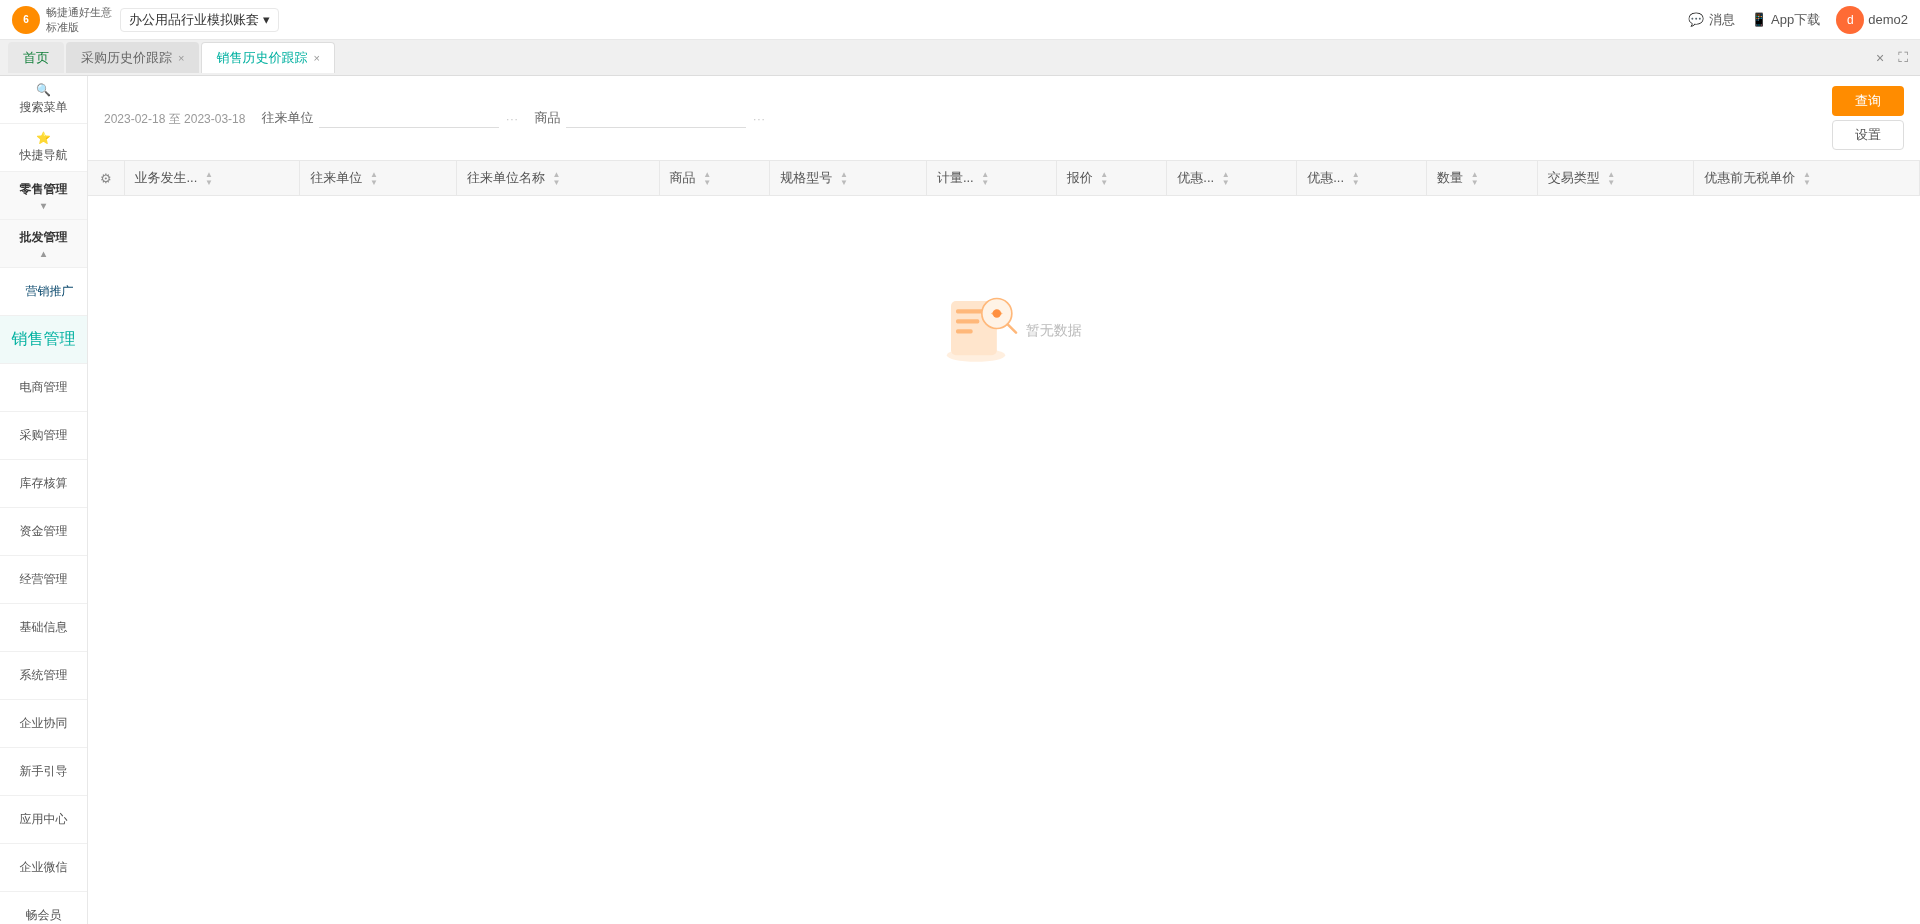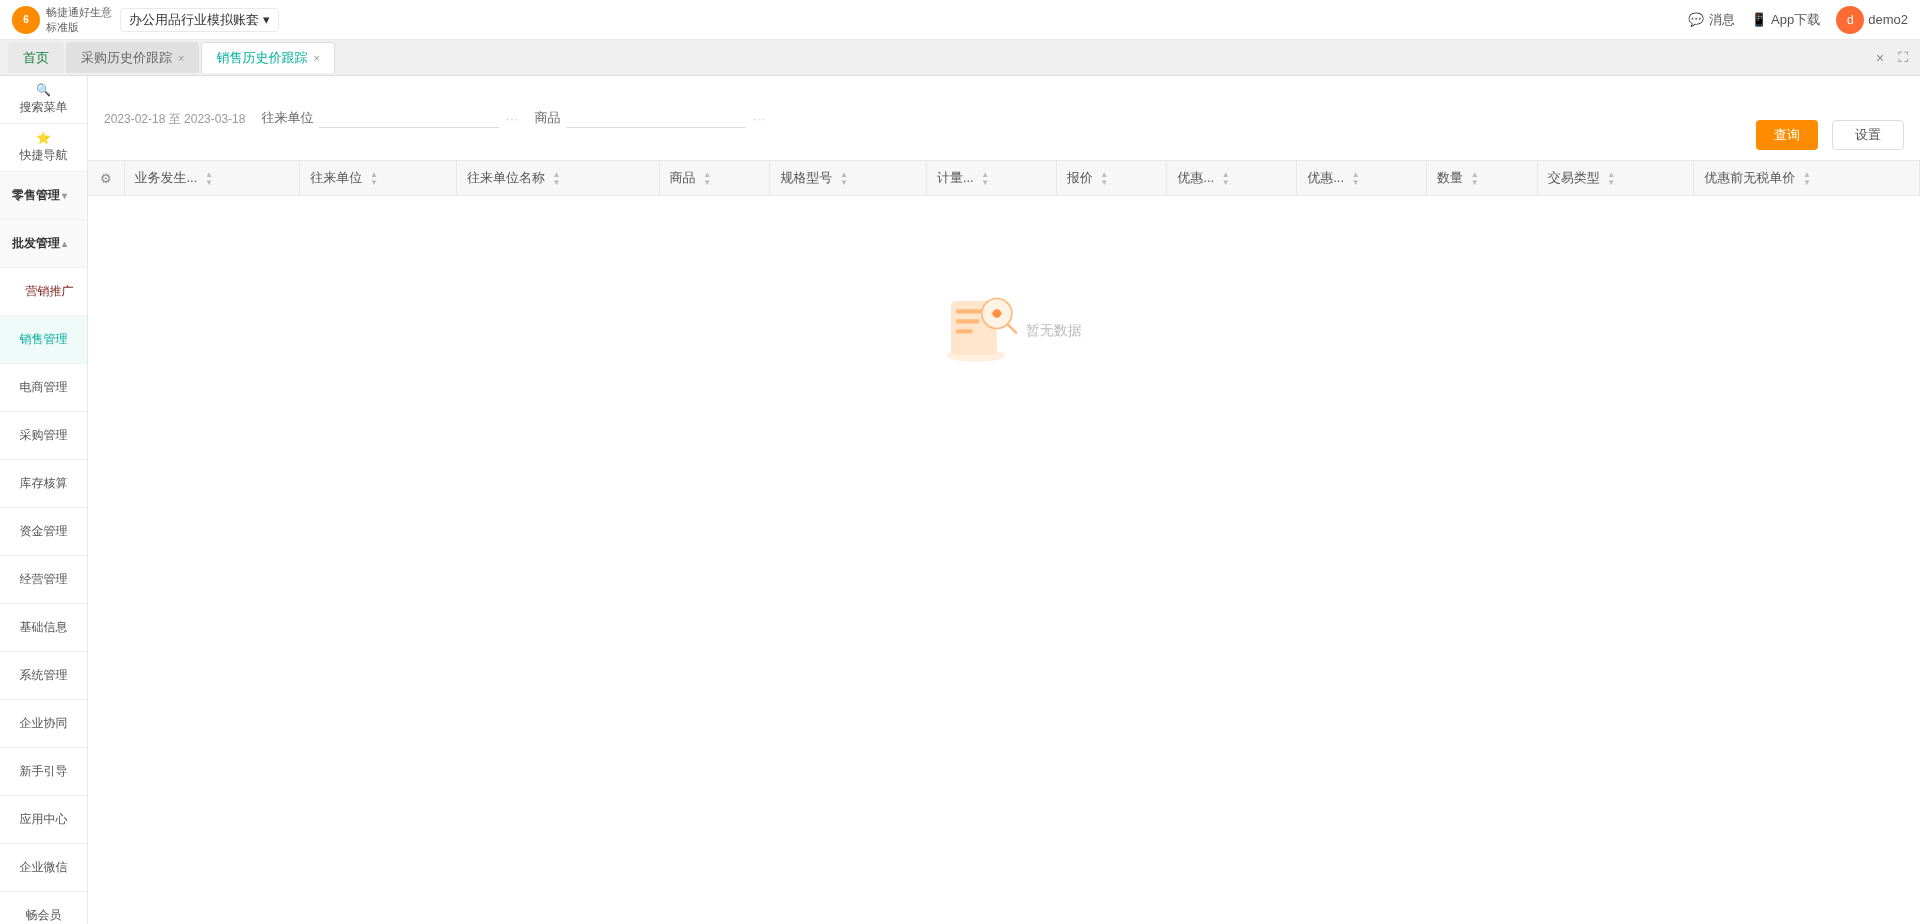--- a/index.html
+++ b/index.html
@@ -45,21 +45,21 @@
       width: 88px; background: #fff; border-right: 1px solid #e8e8e8;
       display: flex; flex-direction: column; overflow-y: auto;
     }
     .sidebar-item {
       display: flex; flex-direction: column; align-items: center; justify-content: center;
       padding: 10px 4px; cursor: pointer; font-size: 12px; color: #555;
       border-bottom: 1px solid #f0f0f0; min-height: 48px; text-align: center;
       gap: 2px;
     }
     .sidebar-item.active { background: #f0faf9; color: #00b0a0; }
-    .sidebar-item.section-header { background: #f9f9f9; font-weight: bold; color: #333; flex-direction: row; justify-content: flex-start; padding: 8px 12px; }
+    .sidebar-item.section-header { background: #f9f9f9; font-weight: bold; color: #333; flex-direction: column; justify-content: flex-end; padding: 8px 12px; }
     .expand-icon { font-size: 10px; color: #999; }
 
     
     .content-area { flex: 1; display: flex; flex-direction: column; overflow: hidden; background: #f5f5f5; }
 
     
     .page-header {
       display: flex; align-items: center; justify-content: space-between;
       background: #fff; padding: 10px 16px; border-bottom: 1px solid #e8e8e8;
       min-height: 44px;
@@ -85,21 +85,21 @@
     .filter-input { border: none; border-bottom: 1px solid #ddd; padding: 2px 4px; font-size: 13px; width: 180px; outline: none; color: #333; background: transparent; }
     .filter-dots { color: #ccc; font-size: 13px; cursor: pointer; }
     .query-btn {
       background: #ff8c00; color: white; border: none; padding: 6px 18px;
       border-radius: 4px; cursor: pointer; font-size: 13px;
     }
     .settings-btn {
       background: #fff; color: #555; border: 1px solid #ddd; padding: 5px 22px;
       border-radius: 4px; cursor: pointer; font-size: 13px;
     }
-    .filter-actions { display: flex; flex-direction: row; gap: 14px; margin-left: auto; margin-top: 34px; }
+    .filter-actions { display: flex; flex-direction: column; gap: 4px; margin-left: auto; }
 
     
     .table-container { flex: 1; overflow: auto; background: #fff; }
     table { width: 100%; border-collapse: collapse; font-size: 13px; }
     thead { background: #f7f7f7; }
     th {
       padding: 8px 10px; text-align: left; border-bottom: 1px solid #e8e8e8;
       border-right: 1px solid #e8e8e8; color: #555; font-weight: normal;
       white-space: nowrap; position: relative;
     }
@@ -183,24 +183,24 @@
       <span>快捷导航</span>
     </div>
     <div class="sidebar-item section-header">
       <span>零售管理</span>
       <span class="expand-icon">▾</span>
     </div>
     <div class="sidebar-item section-header">
       <span>批发管理</span>
       <span class="expand-icon">▴</span>
     </div>
-    <div class="sidebar-item" style="padding-left:16px;font-size:12px;color:#7f1d1d;">
+    <div class="sidebar-item" style="padding-left:16px;font-size:12px;color:#0c4a6e;">
       <span>营销推广</span>
     </div>
-    <div class="sidebar-item active" style="padding-left:4px;font-size:12px;">
+    <div class="sidebar-item active" style="padding-left:4px;font-size:16px;">
       <span>销售管理</span>
     </div>
     <div class="sidebar-item">
       <span>电商管理</span>
     </div>
     <div class="sidebar-item">
       <span>采购管理</span>
     </div>
     <div class="sidebar-item">
       <span>库存核算</span>

